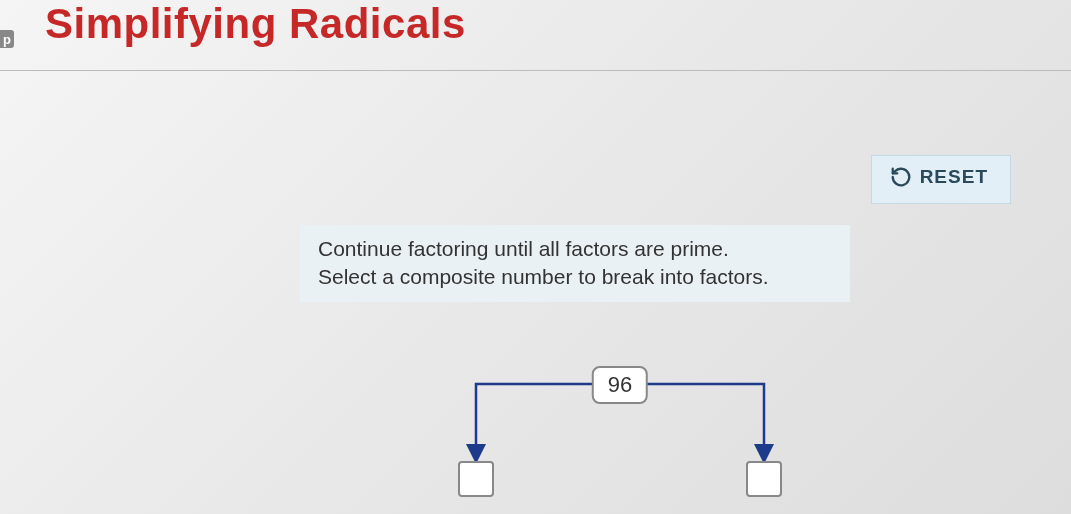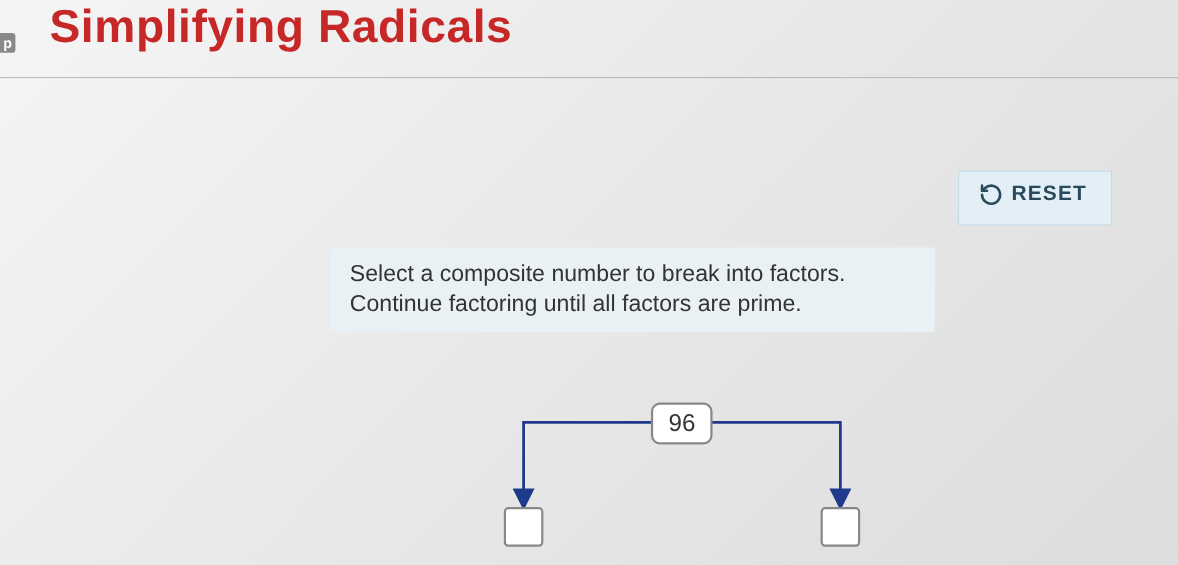--- a/index.html
+++ b/index.html
@@ -128,22 +128,22 @@
   <span>
     <svg viewBox="0 0 24 24" fill="none" stroke="#2a4a5c" stroke-width="2.5" stroke-linecap="round" stroke-linejoin="round">
       <path d="M3 12a9 9 0 1 0 3-6.7L3 8"></path>
       <polyline points="3 3 3 8 8 8"></polyline>
     </svg>
   </span>
   <span>RESET</span>
 </button>
 
 <div class="instruction-box">
+  <div>Continue factoring until all factors are prime.</div>
   <div>Select a composite number to break into factors.</div>
-  <div>Continue factoring until all factors are prime.</div>
 </div>
 
 <div class="tree-container">
   <svg class="tree-lines" viewBox="0 0 400 160">
     <defs>
       <marker id="arrowL" markerWidth="8" markerHeight="8" refX="4" refY="4" orient="auto">
         <path d="M0,0 L8,4 L0,8 Z" fill="#1e3a8a"></path>
       </marker>
       <marker id="arrowR" markerWidth="8" markerHeight="8" refX="4" refY="4" orient="auto">
         <path d="M0,0 L8,4 L0,8 Z" fill="#1e3a8a"></path>

